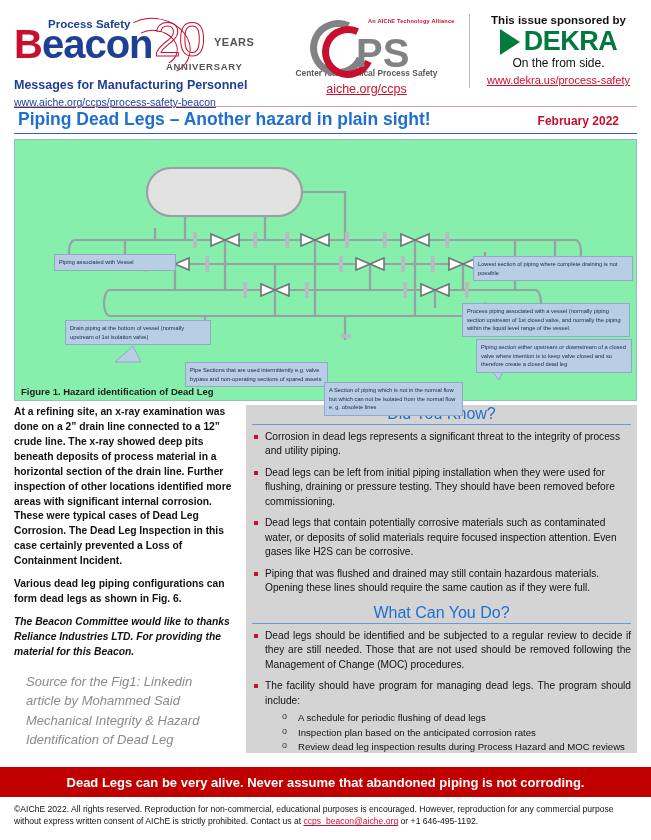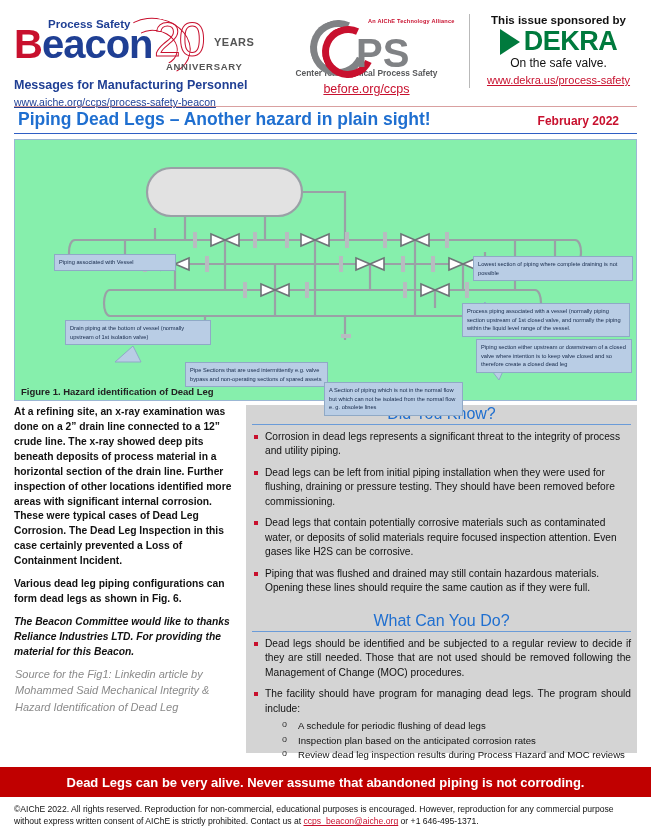--- a/index.html
+++ b/index.html
@@ -104,21 +104,21 @@
   .col-left{width:232px;padding-right:8px;box-sizing:border-box;}
   .col-right{flex:1;background:#d4d4d4;padding:0 6px 0 6px;box-sizing:border-box;}
 
   .sec-head{
     text-align:center;color:#1f6fd0;font-size:16px;font-weight:normal;
     border-bottom:1.5px solid #6a9bd8;padding-bottom:1px;margin-bottom:5px;
   }
   .sec-head.left{margin-top:2px;}
   .body-p{font-size:10.3px;line-height:1.45;color:#111;margin:0 0 8px 0;font-weight:bold;}
   .ital{font-style:italic;font-size:10.3px;line-height:1.45;font-weight:bold;color:#111;margin:0 0 6px 0;}
-  .src{font-style:italic;font-size:11px;line-height:1.5;color:#8a8a8a;margin:1px;}
+  .src{font-style:italic;font-size:13px;line-height:1.5;color:#8a8a8a;margin:12px;}
 
   .bullet{display:flex;margin:0 0 7px 0;}
   .bullet .sq{width:4px;height:4px;background:#c8102e;margin:5px 7px 0 2px;flex:0 0 auto;}
   .bullet .tx{font-size:10.2px;line-height:1.42;color:#111;}
   .bullet.just .tx{text-align:justify;}
   .subitem{display:flex;margin:0 0 1px 0;padding-left:30px;}
   .subitem .o{font-size:9px;color:#333;width:16px;flex:0 0 auto;}
   .subitem .tx{font-size:9.6px;line-height:1.38;color:#111;}
 
   
@@ -155,30 +155,30 @@
     </div>
 
     <div class="hdr-mid">
       <div class="ccps-mark">
         <div class="ccps-c"></div>
         <div class="ccps-c2"></div>
         <div class="ccps-ps">PS</div>
         <div class="ccps-alliance">An AIChE Technology Alliance</div>
       </div>
       <div class="ccps-sub">Center for Chemical Process Safety</div>
-      <a class="ccps-url" href="#">before.org/ccps</a>
+      <a class="ccps-url" href="#">aiche.org/ccps</a>
     </div>
 
     <div class="hdr-right">
       <div class="spons-top">This issue sponsored by</div>
       <div class="dekra-row">
         <div class="dekra-tri"></div>
         <div class="dekra-word">DEKRA</div>
       </div>
-      <div class="spons-safe">On the safe valve.</div>
+      <div class="spons-safe">On the from side.</div>
       <a class="spons-url" href="#">www.dekra.us/process-safety</a>
     </div>
   </div>
 
   <div class="titlebar">
     <div class="title-main">Piping Dead Legs – Another hazard in plain sight!</div>
     <div class="title-date">February  2022</div>
   </div>
 
   <div class="figwrap">
@@ -294,21 +294,21 @@
       </div>
       <div class="bullet">
         <div class="sq"></div>
         <div class="tx">Dead legs that contain potentially corrosive materials such as contaminated water, or deposits of solid materials require focused inspection attention. Even gases like H2S can be corrosive.</div>
       </div>
       <div class="bullet">
         <div class="sq"></div>
         <div class="tx">Piping that was flushed and drained may still contain hazardous materials. Opening these lines should require the same caution as if they were full.</div>
       </div>
 
-      <div class="sec-head" style="margin-top:16px;">What Can You Do?</div>
+      <div class="sec-head" style="margin-top:8px;">What Can You Do?</div>
 
       <div class="bullet just">
         <div class="sq"></div>
         <div class="tx">Dead legs should be identified and be subjected to a regular review to decide if they are still needed. Those that are not used should be removed following the Management of Change (MOC) procedures.</div>
       </div>
       <div class="bullet just" style="margin-bottom:3px;">
         <div class="sq"></div>
         <div class="tx">The facility should have program for managing dead legs. The program should include:</div>
       </div>
 
@@ -325,16 +325,16 @@
         <div class="tx">Review dead leg inspection results during Process Hazard and MOC reviews</div>
       </div>
     </div>
   </div>
 
   <div class="redbar">
     <span>Dead Legs can be very alive. Never assume that abandoned piping is not corroding.</span>
   </div>
 
   <div class="legal">
-    <span>©AIChE 2022. All rights reserved. Reproduction for non-commercial, educational purposes is encouraged. However, reproduction for any commercial purpose without express written consent of AIChE is strictly prohibited. Contact us at </span><a href="#">ccps_beacon@aiche.org</a><span> or +1 646-495-1371.</span>
+    <span>©AIChE 2022. All rights reserved. Reproduction for non-commercial, educational purposes is encouraged. However, reproduction for any commercial purpose without express written consent of AIChE is strictly prohibited. Contact us at </span><a href="#">ccps_beacon@aiche.org</a><span> or +1 646-495-1192.</span>
   </div>
 
 </div>
 
 </body></html>

